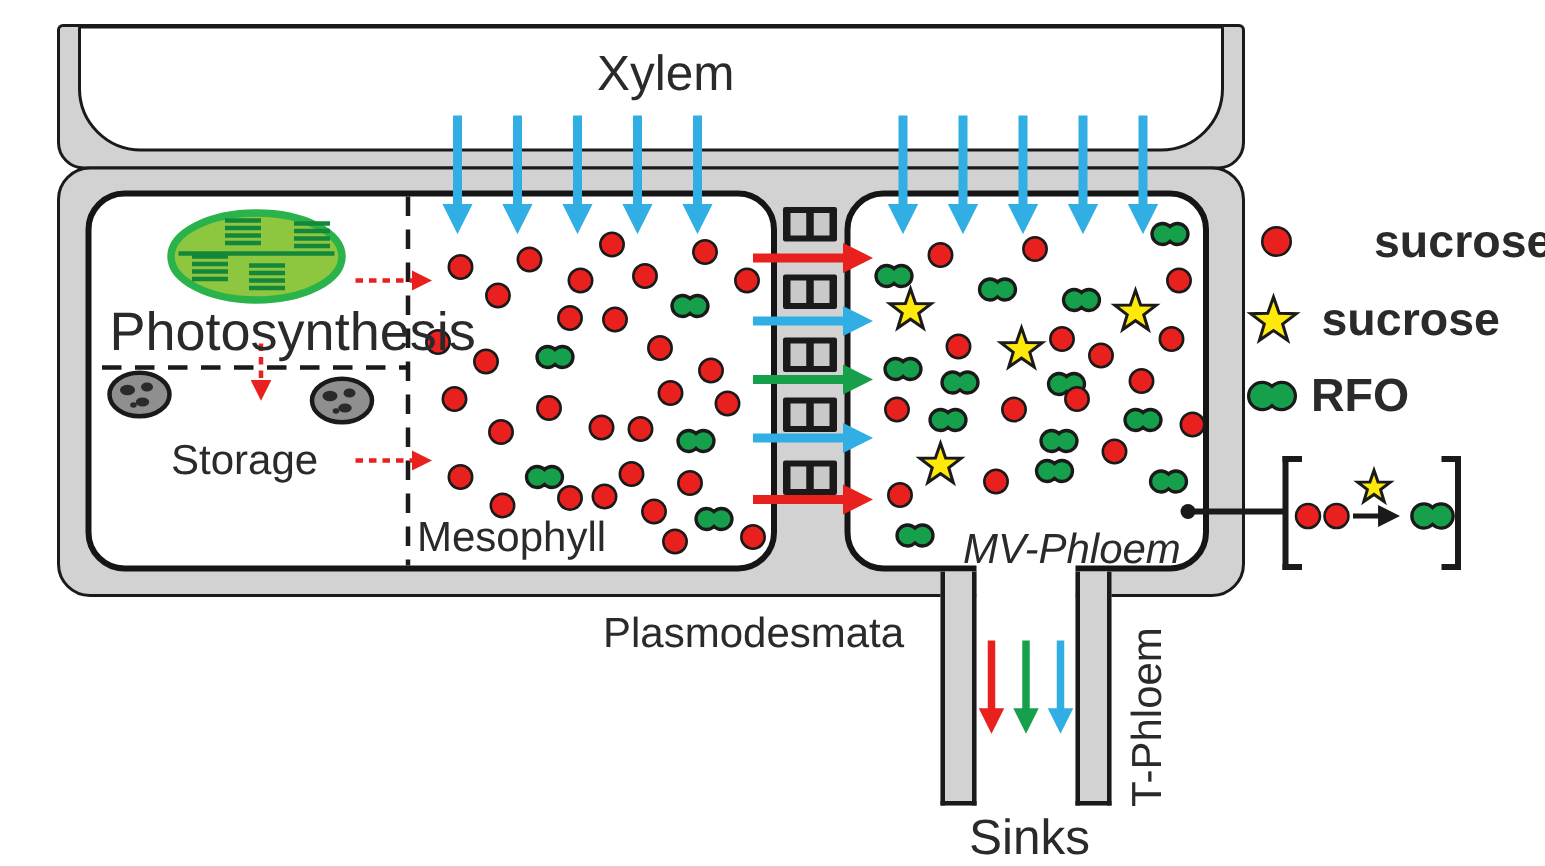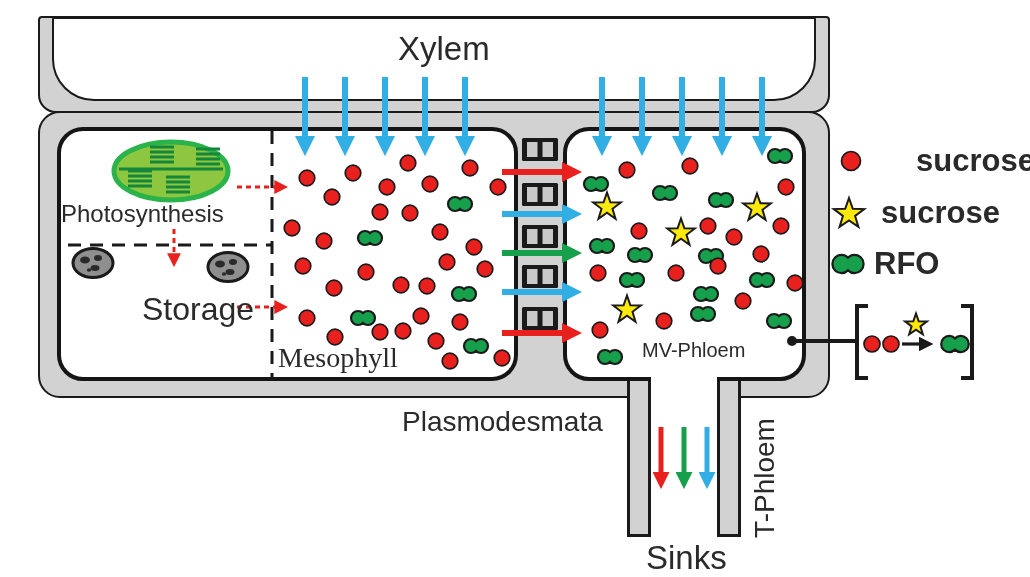--- a/index.html
+++ b/index.html
@@ -21,24 +21,24 @@
   .channel-wall{position:absolute;top:381px;width:24px;height:156px;background:#d2d2d2;
                 border-left:3px solid #1a1a1a;border-right:3px solid #1a1a1a;border-bottom:3px solid #1a1a1a;}
   .cw-left{left:627px;} .cw-right{left:717px;}
 
   
   #overlay{position:absolute;left:0;top:0;pointer-events:none;}
 
   
   .lbl{position:absolute;color:#2a2a2a;white-space:nowrap;line-height:1.1;}
   #lbl-xylem{left:398px;top:31px;font-size:33px;}
-  #lbl-photosynthesis{left:61px;top:201px;font-size:24px;}
-  #lbl-storage{left:114px;top:292px;font-size:32px;margin-left:28px;}
-  #lbl-mesophyll{left:278px;top:343px;font-size:28px;font-family:Liberation Serif, serif;}
-  #lbl-mvphloem{left:642px;top:339px;font-size:20px;}
+  #lbl-photosynthesis{left:61px;top:201px;font-size:36px;padding-left:12px;}
+  #lbl-storage{left:114px;top:292px;font-size:28px;}
+  #lbl-mesophyll{left:278px;top:343px;font-size:28px;}
+  #lbl-mvphloem{left:642px;top:351px;font-size:28px;font-style:italic;}
   #lbl-plasmodesmata{left:402px;top:407px;font-size:28px;text-align:right;}
   #lbl-sinks{left:646px;top:540px;font-size:33px;}
   #lbl-tphloem{left:695px;top:461px;width:140px;height:34px;text-align:center;font-size:28px;
                line-height:34px;transform:rotate(-90deg);transform-origin:center;}
   .legend-label{font-weight:bold;font-size:31px;}
   #lbl-legend-sucrose{left:916px;top:144px;}
   #lbl-legend-enzymes{left:881px;top:196px;}
   #lbl-legend-rfo{left:874px;top:247px;}
 
   

